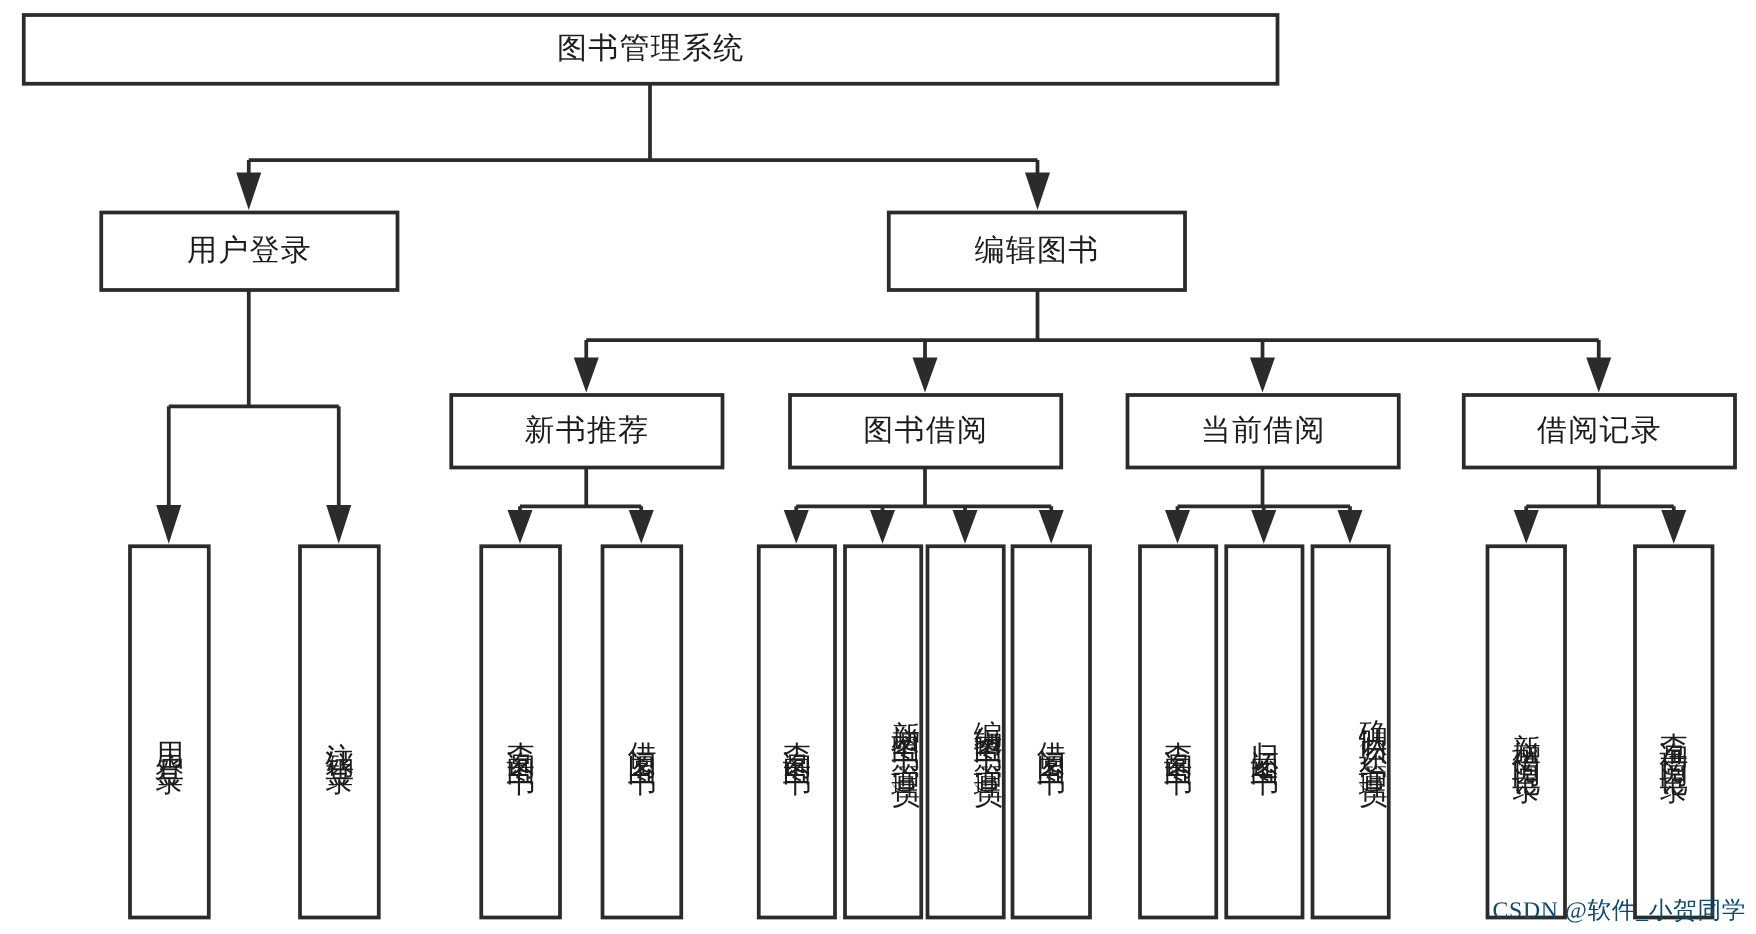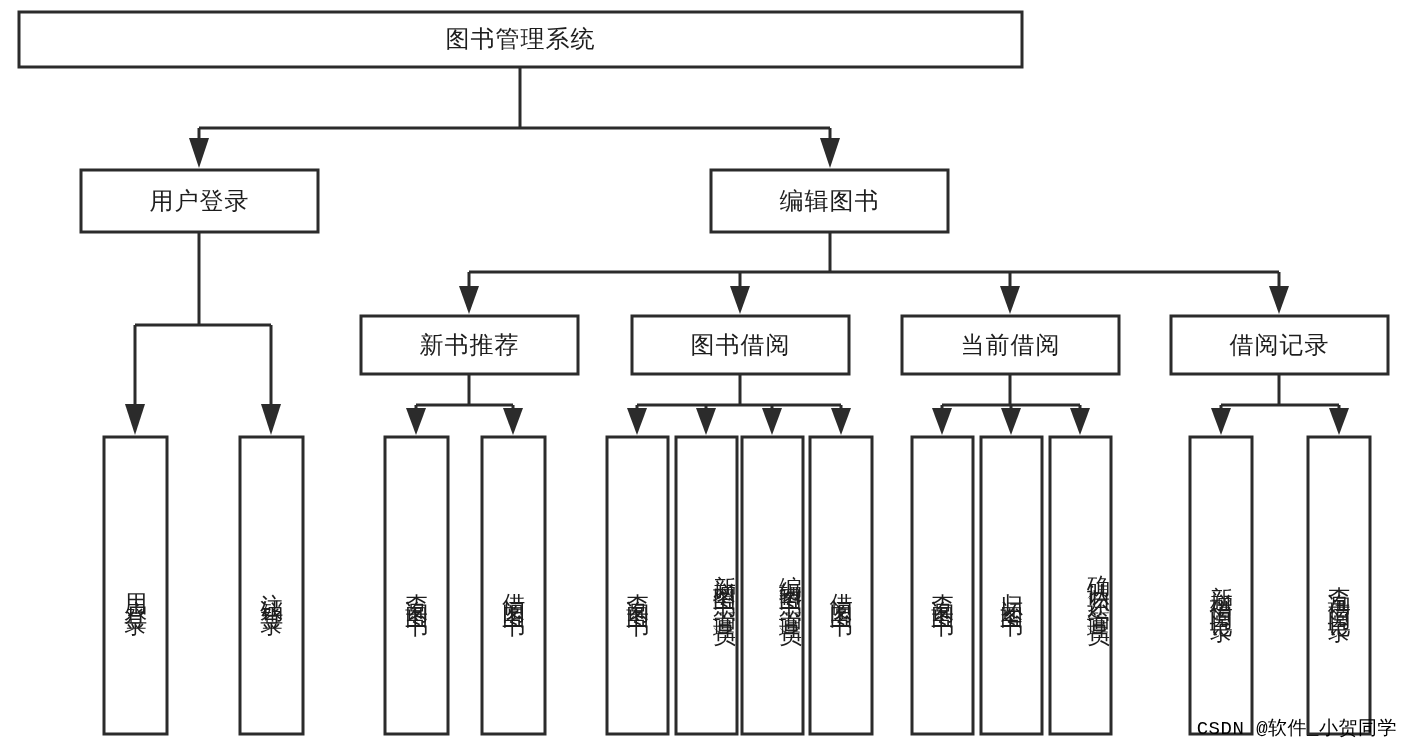--- a/index.html
+++ b/index.html
@@ -61,22 +61,22 @@
     font-size: 23px;
     letter-spacing: 7px;
     line-height: 1.1;
     padding-top: 6px;
   }
   .watermark {
     position: absolute;
     right: 8px;
     bottom: 6px;
     font-size: 19px;
-    color: #000000;
-    font-family: Liberation Mono, monospace;
+    color: #0c4a6e;
+    font-family: Liberation Serif, serif;
     white-space: nowrap;
     letter-spacing: 0.5px;
   }
 </style>
 </head>
 <body>
 
 <div id="diagram-root">
 
   <svg class="diagram-canvas" viewBox="0 0 1405 747">

